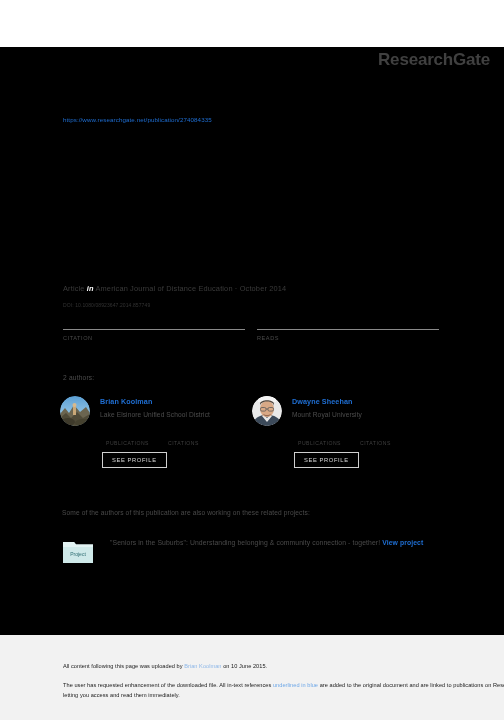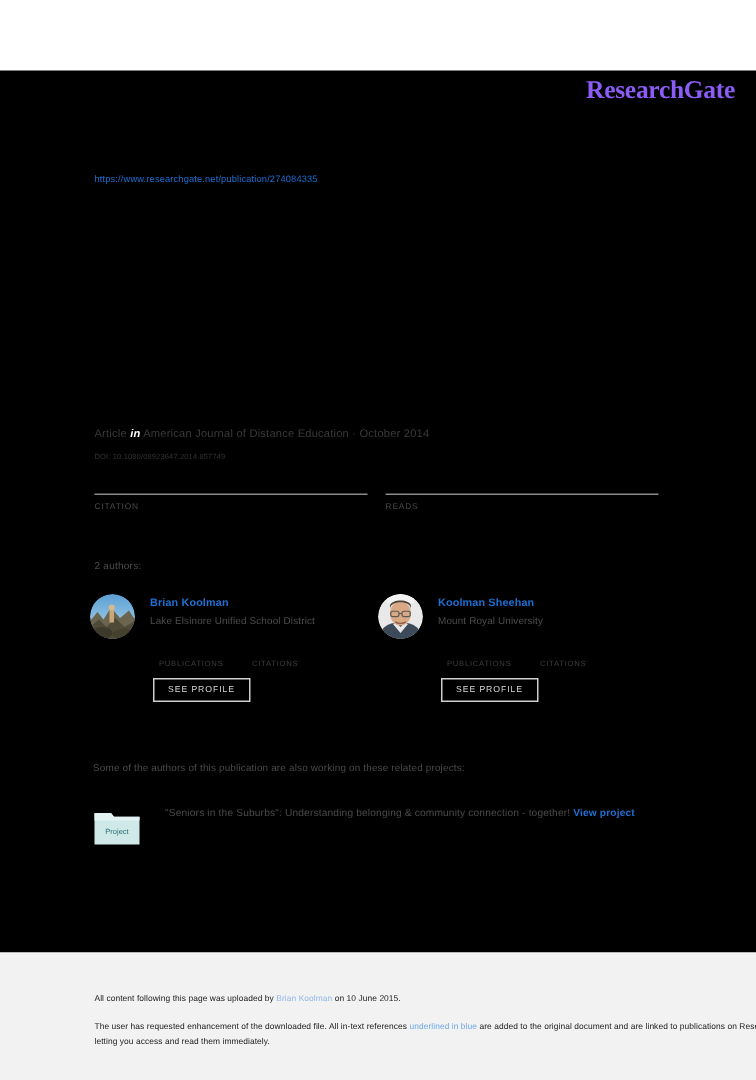--- a/index.html
+++ b/index.html
@@ -18,25 +18,25 @@
     position:absolute;
     left:0; top:47px;
     width:504px; height:588px;
     background:#000000;
   }
 
   
   .brand {
     position:absolute;
     right:14px; top:50px;
-    font-family:Liberation Serif, serif;
+    font-family:Liberation Sans, sans-serif;
     font-size:17px;
     font-weight:bold;
     letter-spacing:-0.2px;
-    color:#8b5cf6;
+    color:#404040;
   }
 
   
   .rg-url {
     position:absolute;
     left:63px; top:116px;
     font-size:6.2px;
     letter-spacing:0.1px;
     color:#1f6fd4;
     white-space:nowrap;
@@ -342,21 +342,21 @@
           <path d="M10 20 L15 26 L20 20 L18 19 L15 22 L12 19 Z" fill="#e8e8e8"></path>
           <ellipse cx="15" cy="13" rx="7" ry="8" fill="#d9a986"></ellipse>
           <path d="M8 10 C8 4 22 4 22 10 L22 8 C22 3 8 3 8 8 Z" fill="#52463c"></path>
           <rect x="8.5" y="11.5" width="5.5" height="3.6" rx="1.4" fill="none" stroke="#5a5a5a" stroke-width="0.8"></rect>
           <rect x="16" y="11.5" width="5.5" height="3.6" rx="1.4" fill="none" stroke="#5a5a5a" stroke-width="0.8"></rect>
           <line x1="14" y1="13" x2="16" y2="13" stroke="#5a5a5a" stroke-width="0.8"></line>
           <path d="M11.5 18.5 C13 20 17 20 18.5 18.5" stroke="#8a5f4a" stroke-width="0.9" fill="none"></path>
         </g>
       </svg>
     </div>
-    <div class="author-name">Koolman Sheehan</div>
+    <div class="author-name">Dwayne Sheehan</div>
     <div class="author-affil">Mount Royal University</div>
     <div class="author-stats">
       <div class="astat p">
         <div class="astat-num">26</div>
         <div class="astat-label">PUBLICATIONS</div>
       </div>
       <div class="astat c">
         <div class="astat-num">93</div>
         <div class="astat-label">CITATIONS</div>
       </div>

